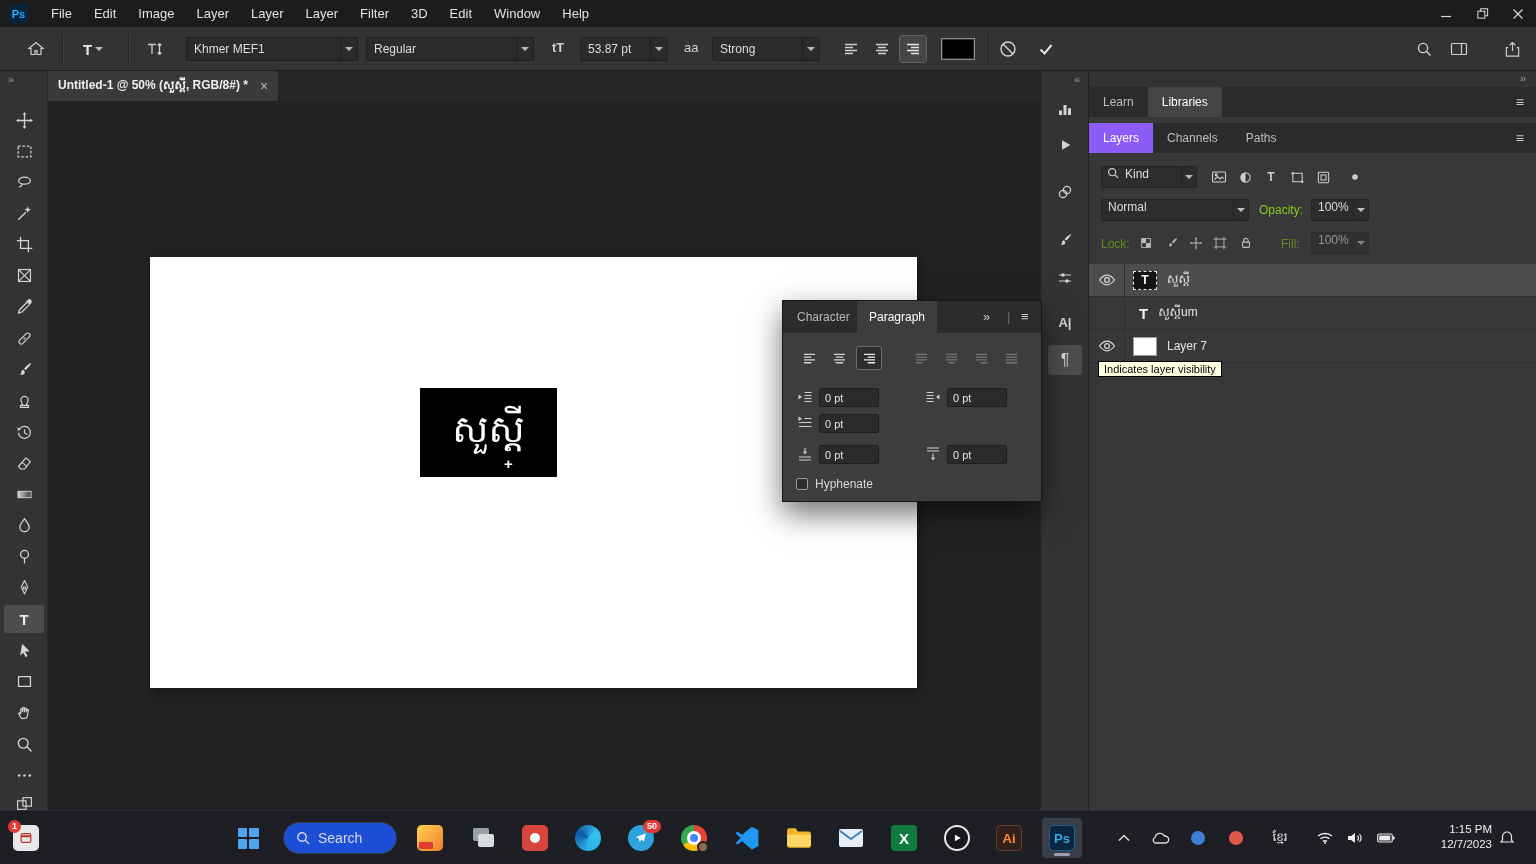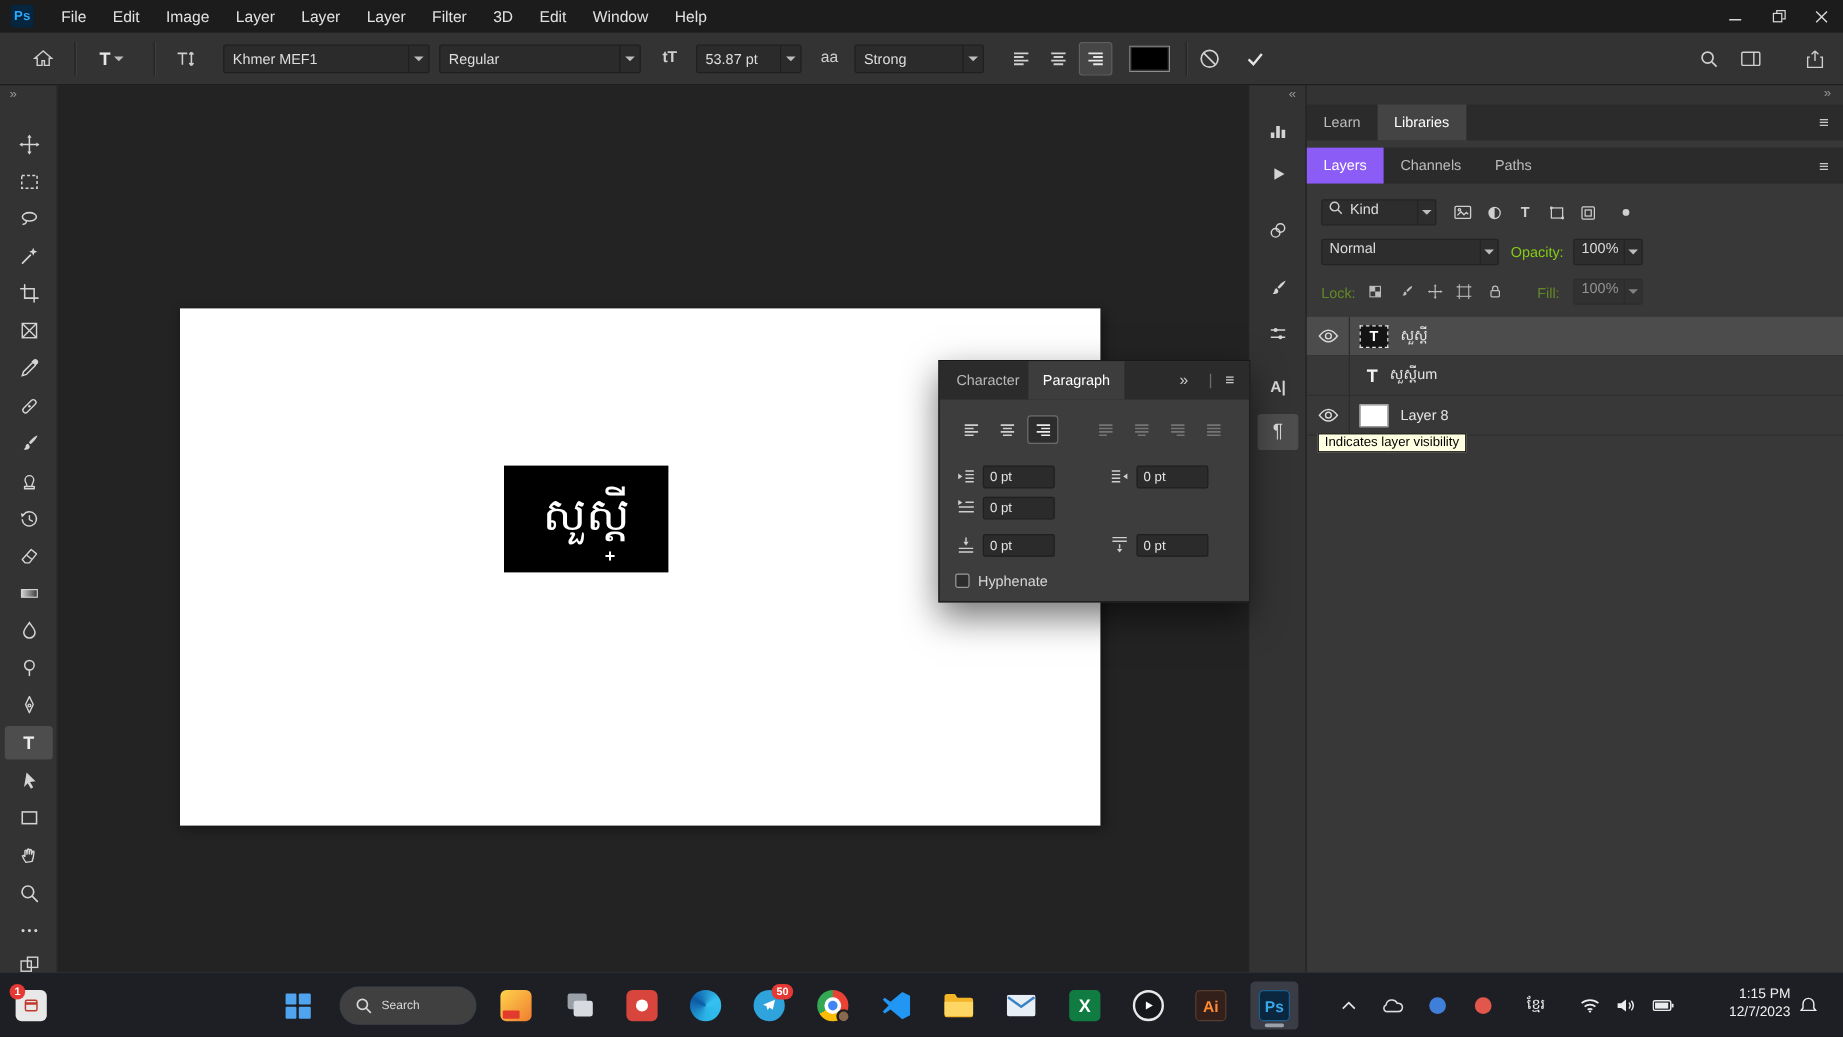--- a/index.html
+++ b/index.html
@@ -93,21 +93,21 @@
   .pp-ic{position:absolute;width:20px;height:16px;display:flex;align-items:center;justify-content:center}
   .pp-field{position:absolute;width:60px;height:19px;background:#2b2b2b;border:1px solid #1f1f1f;border-radius:2px;color:#e4e4e4;font-size:11px;padding:0 5px;font-family:"Liberation Sans",sans-serif}
   .pp-cb{position:absolute;left:13px;top:177px;width:12px;height:12px;background:#2d2d2d;border:1px solid #9b9b9b;border-radius:2px}
   .pp-cblabel{position:absolute;left:32px;top:176px;color:#d8d8d8}
 
   
   .taskbar{position:absolute;left:0;right:0;bottom:0;height:54px;background:#1d1f24;border-top:1px solid #2a2d33;z-index:50}
   .tslot{position:absolute;top:7px;width:40px;height:40px;border-radius:4px;display:flex;align-items:center;justify-content:center}
   .tslot.active{background:#3a3d45}
   .run-ind{position:absolute;bottom:2px;left:12px;width:16px;height:3px;border-radius:2px;background:#9ba1ab}
-  .searchpill{position:absolute;left:283px;top:11px;width:114px;height:32px;border-radius:16px;background:#404040;border:1px solid #3d4048;display:flex;align-items:center;gap:8px;padding:0 12px;color:#d8d8d8;font-size:10px}
+  .searchpill{position:absolute;left:283px;top:11px;width:114px;height:32px;border-radius:16px;background:#1d4ed8;border:1px solid #3d4048;display:flex;align-items:center;gap:8px;padding:0 12px;color:#d8d8d8;font-size:14px}
   .winlogo{width:21px;height:21px;display:grid;grid-template:1fr 1fr/1fr 1fr;gap:2px}
   .winlogo i{background:#4fa3ef;border-radius:1px}
   .badge{position:absolute;background:#e53935;color:#fff;border-radius:8px;font-size:9px;line-height:1;padding:2px 4px;font-weight:bold;z-index:2}
   .appsq{width:26px;height:26px;border-radius:5px;position:relative;display:flex;align-items:center;justify-content:center}
   .circle{width:26px;height:26px;border-radius:50%;position:relative;display:flex;align-items:center;justify-content:center}
   .excel{width:26px;height:26px;background:#107c41;border-radius:4px;color:#fff;font-weight:bold;font-size:15px;display:flex;align-items:center;justify-content:center}
   .ai{width:26px;height:26px;background:#33201a;border:1px solid #5a3d2e;border-radius:4px;color:#ff8a33;font-weight:bold;font-size:13px;display:flex;align-items:center;justify-content:center}
   .ps{width:26px;height:26px;background:#0b2740;border:1px solid #1d5f8f;border-radius:4px;color:#39a8e8;font-weight:bold;font-size:13px;display:flex;align-items:center;justify-content:center}
   .chromec{width:26px;height:26px;border-radius:50%;background:conic-gradient(#ea4335 0 33%,#fbbc05 0 66%,#34a853 0 100%);position:relative}
   .chromec b{position:absolute;left:6px;top:6px;width:14px;height:14px;border-radius:50%;background:#fff}
@@ -243,20 +243,26 @@
         </svg>
       </span>
     <span class="ibtn" style="left:1500px">
         <svg viewBox="0 0 18 18" width="17" height="17" fill="none" stroke="#cfcfcf" stroke-width="1.2">
           <path d="M9 1.5v9M9 1.5L6 4.5M9 1.5l3 3"></path>
           <path d="M4.5 7H2.5v9h13V7h-2"></path>
         </svg>
       </span>
   </div>
 
+  <div class="tabstrip">
+    <div class="doc-tab">
+      <span class="doc-title">Untitled-1 @ 50% (សួស្តី, RGB/8#) *</span>
+      <span class="tab-close">×</span>
+    </div>
+  </div>
 
   <div class="toolbar">
     <span class="tb-chev">»</span>
     <span class="tool" style="top:35px">
         <svg viewBox="0 0 16 16" fill="none" stroke="#d4d4d4" stroke-width="1.2" stroke-linecap="round">
           <path d="M8 2.2v11.6M2.2 8h11.6"></path>
           <path fill="#d4d4d4" stroke="none" d="M8 0L6.3 2.6h3.4zM8 16l-1.7-2.6h3.4zM0 8l2.6-1.7v3.4zM16 8l-2.6-1.7v3.4z"></path>
         </svg>
       </span>
     <span class="tool" style="top:66px">
@@ -564,21 +570,21 @@
       <span class="lname">សួស្តីum</span>
     </div>
     <div class="lrow" style="top:259px">
       <span class="eyecell">
           <svg viewBox="0 0 18 12" width="18" height="12" fill="none" stroke="#d8d8d8" stroke-width="1.2">
             <path d="M1.5 6C4 2.7 6.5 1.2 9 1.2S14 2.7 16.5 6C14 9.3 11.5 10.8 9 10.8S4 9.3 1.5 6z"></path>
             <circle cx="9" cy="6" r="2.4"></circle>
           </svg>
         </span>
       <span class="thumbW"></span>
-      <span class="lname">Layer 8</span>
+      <span class="lname">Layer 7</span>
     </div>
   </div>
 
   <div class="tooltip">Indicates layer visibility</div>
 
   <div class="parapanel">
     <div class="pp-head">
       <span class="pp-tab" style="left:2px">Character</span>
       <span class="pp-tab on" style="left:74px">Paragraph</span>
       <span class="pp-hic" style="left:200px">»</span>

